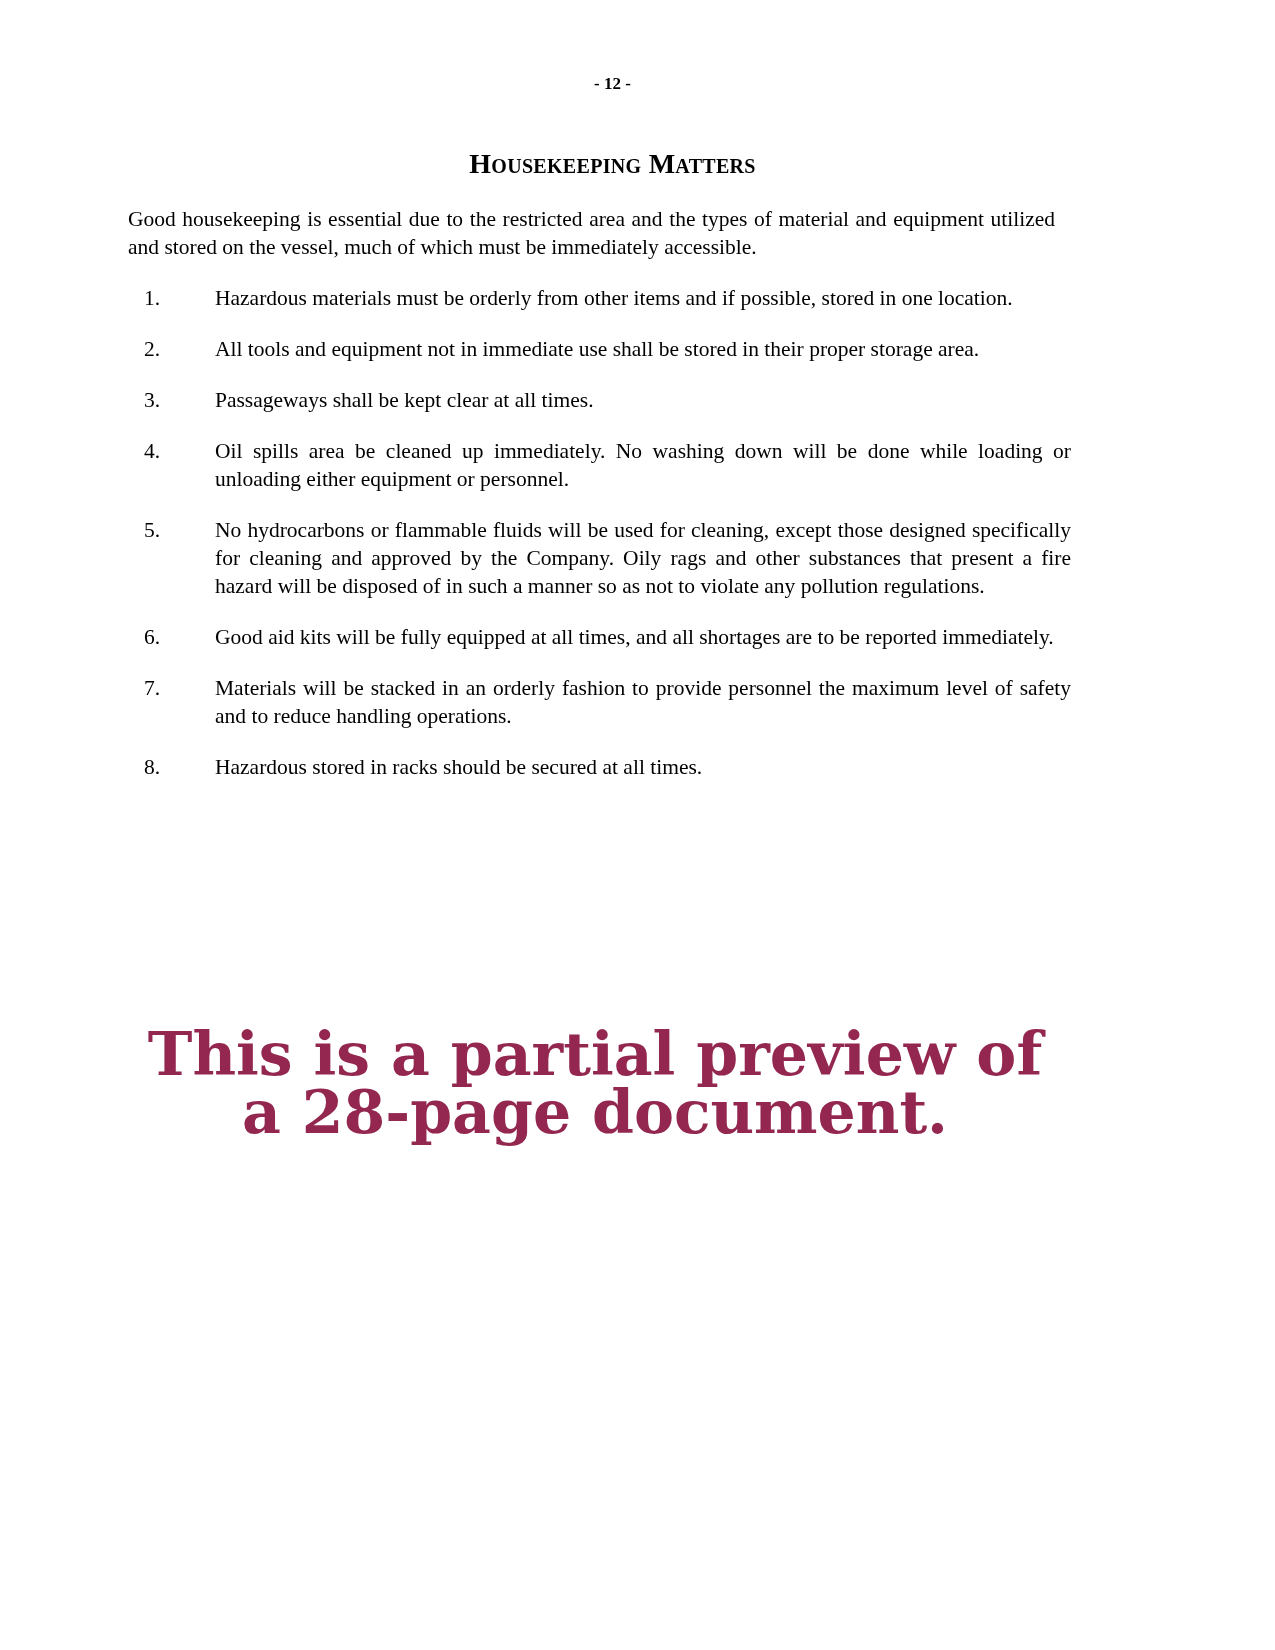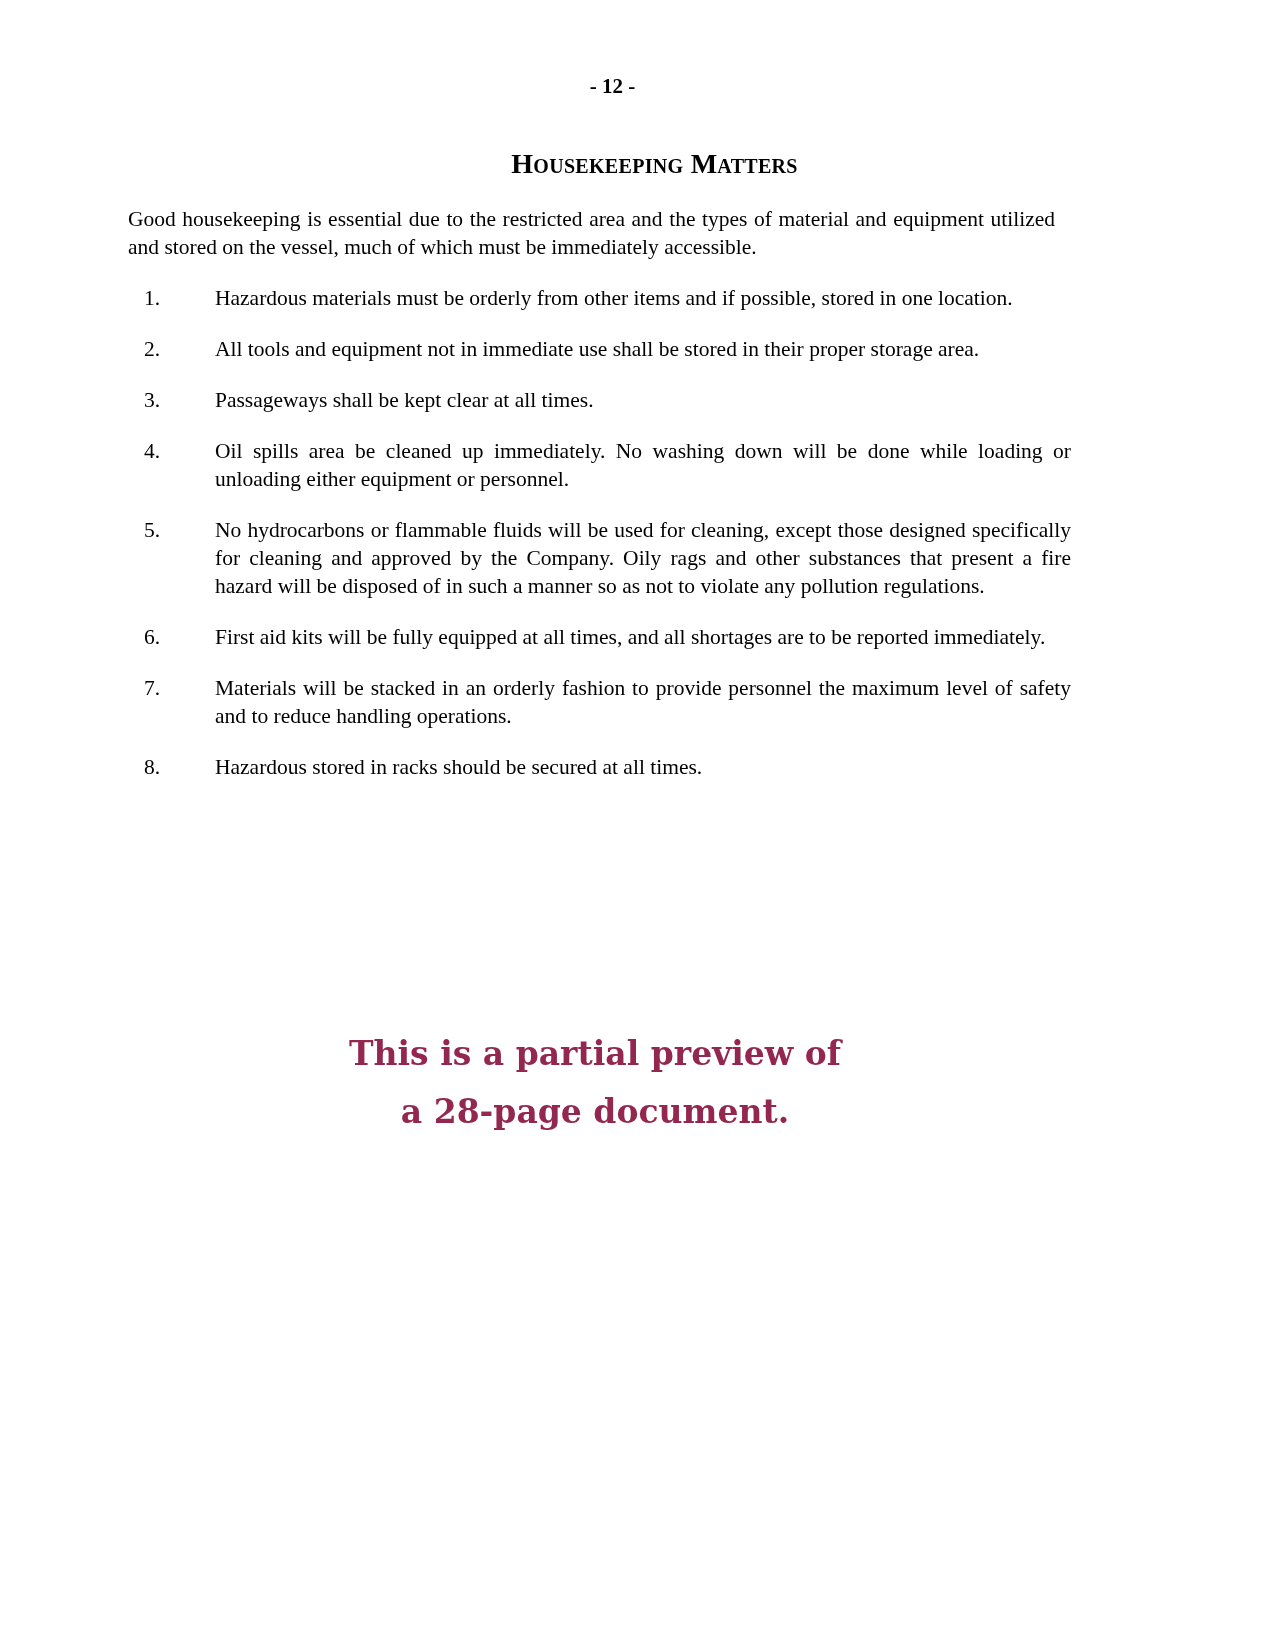--- a/index.html
+++ b/index.html
@@ -1,24 +1,24 @@
 <!DOCTYPE html>
 <html><head>
   <meta charset="utf-8">
   <style>
     html, body { margin: 0; padding: 0; background: #ffffff; }
     body { width: 1275px; height: 1650px; position: relative; overflow: hidden; color: #000; font-family: "Liberation Serif", serif; }
-    .page-number { position: absolute; top: 74px; left: 0; width: 1225px; text-align: center; font-weight: bold; font-size: 21px; }
-    .title { position: absolute; top: 148px; left: 0; width: 1225px; text-align: center; font-weight: bold; font-size: 28px; font-variant: small-caps; letter-spacing: 0.3px; margin-left: 42px; }
+    .page-number { position: absolute; top: 74px; left: 0; width: 1225px; text-align: center; font-weight: bold; font-size: 17px; }
+    .title { position: absolute; top: 148px; left: 0; width: 1225px; text-align: center; font-weight: bold; font-size: 28px; font-variant: small-caps; letter-spacing: 0.3px; }
     .intro { position: absolute; top: 205px; left: 128px; width: 927px; font-size: 21.5px; line-height: 28px; text-align: justify; }
     .list { position: absolute; top: 284px; left: 144px; width: 927px; }
     .item { display: flex; font-size: 21.5px; line-height: 28px; margin-bottom: 23px; }
     .num { width: 71px; flex-shrink: 0; }
     .txt { flex: 1; text-align: justify; }
-    .preview { position: absolute; top: 1025px; left: 0; width: 1190px; text-align: center; font-family: "DejaVu Serif", serif; font-weight: bold; font-size: 33px; line-height: 58px; color: #93274f; }
+    .preview { position: absolute; top: 1025px; left: 0; width: 1190px; text-align: center; font-family: "DejaVu Serif", serif; font-weight: bold; font-size: 60px; line-height: 58px; color: #93274f; }
   </style>
 </head>
 <body>
 
 <div class="page-number">- 12 -</div>
 <div class="title">Housekeeping Matters</div>
 <div class="intro">Good housekeeping is essential due to the restricted area and the types of material and equipment utilized and stored on the vessel, much of which must be immediately accessible.</div>
 
 <div class="list">
   <div class="item">
@@ -36,21 +36,21 @@
   <div class="item">
       <span class="num">4.</span>
       <span class="txt">Oil spills area be cleaned up immediately. No washing down will be done while loading or unloading either equipment or personnel.</span>
     </div>
   <div class="item">
       <span class="num">5.</span>
       <span class="txt">No hydrocarbons or flammable fluids will be used for cleaning, except those designed specifically for cleaning and approved by the Company. Oily rags and other substances that present a fire hazard will be disposed of in such a manner so as not to violate any pollution regulations.</span>
     </div>
   <div class="item">
       <span class="num">6.</span>
-      <span class="txt">First aid kits will be fully equipped at all times, and all shortages are to be reported immediately.</span>
+      <span class="txt">Good aid kits will be fully equipped at all times, and all shortages are to be reported immediately.</span>
     </div>
   <div class="item">
       <span class="num">7.</span>
       <span class="txt">Materials will be stacked in an orderly fashion to provide personnel the maximum level of safety and to reduce handling operations.</span>
     </div>
   <div class="item">
       <span class="num">8.</span>
       <span class="txt">Hazardous stored in racks should be secured at all times.</span>
     </div>
 </div>

